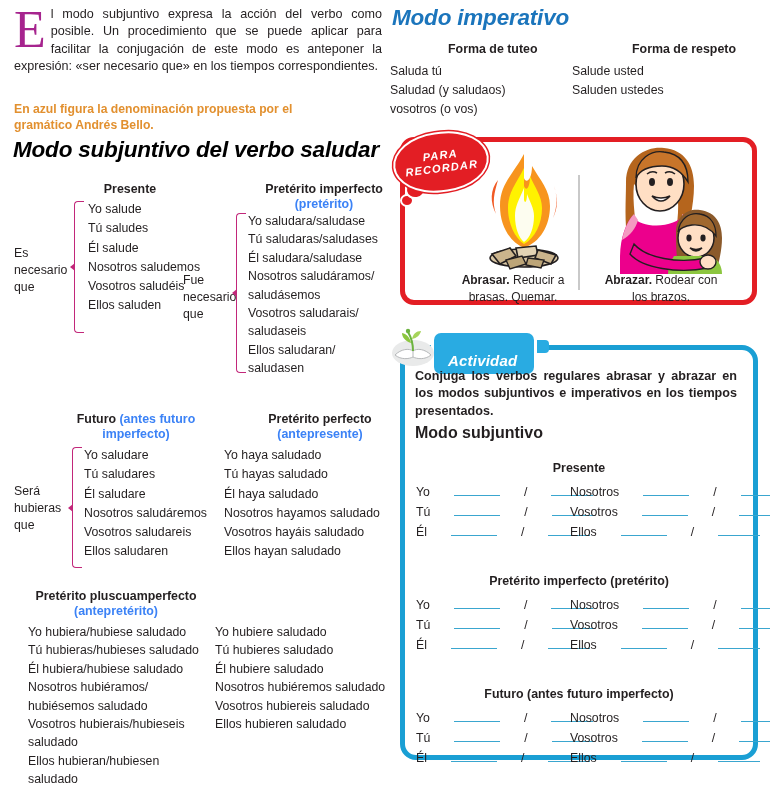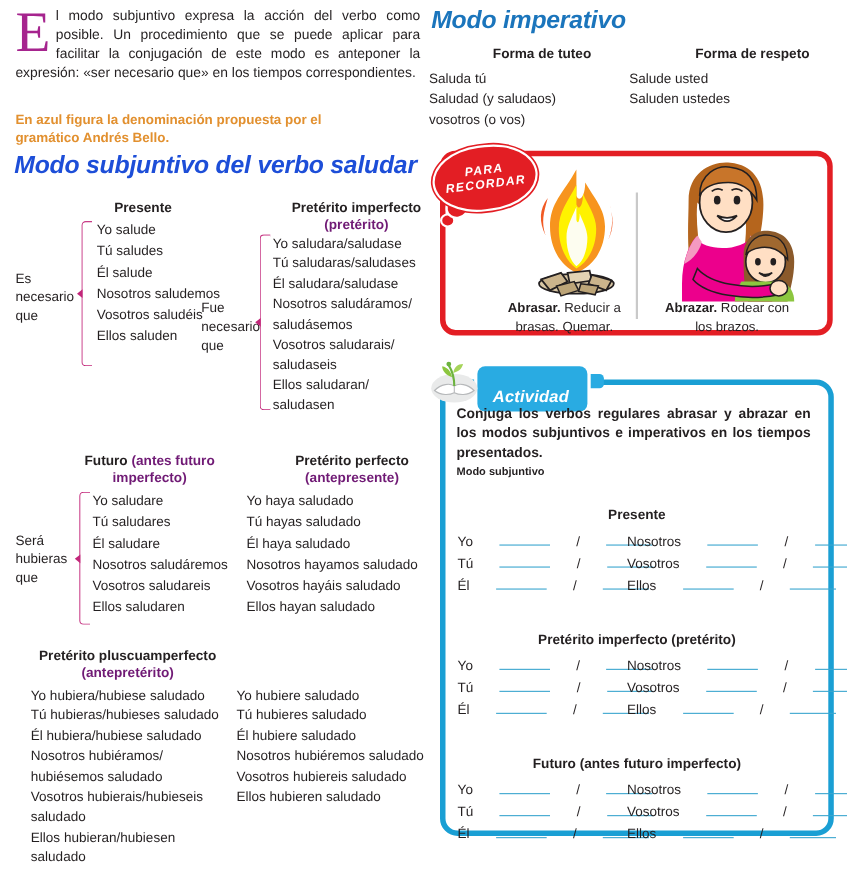--- a/index.html
+++ b/index.html
@@ -21,35 +21,35 @@
   .dropcap{
     float:left;font-size:52px;line-height:44px;color:#a6248e;
     font-weight:400;margin:2px 5px 0 0;font-family:"Liberation Serif",serif;
   }
   .note-orange{
     position:absolute;left:14px;top:101px;width:330px;
     font-size:12.2px;line-height:16px;font-weight:bold;color:#e2902f;
   }
   .h-blue-big{
     position:absolute;left:13px;top:137px;
-    font-size:22.5px;font-weight:bold;font-style:italic;color:#1d4ed8;
+    font-size:22.5px;font-weight:bold;font-style:italic;color:#000000;
     letter-spacing:-0.2px;white-space:nowrap;
   }
   .h-blue-big2{
     position:absolute;left:392px;top:5px;
     font-size:22.5px;font-weight:bold;font-style:italic;color:#1b75bc;
     letter-spacing:-0.2px;white-space:nowrap;
   }
 
   
   .tense-head{
     position:absolute;font-size:12.4px;font-weight:bold;color:#231f20;
     text-align:center;line-height:15px;
   }
-  .alt{color:#701a75;}
+  .alt{color:#3b82f6;}
   .cond-label{
     position:absolute;font-size:12.3px;line-height:17px;color:#231f20;
   }
   .forms{
     position:absolute;font-size:12.3px;line-height:19.3px;color:#231f20;
   }
   .forms.tight{line-height:18.4px;}
   .brace{
     position:absolute;width:9px;
     border-left:1.6px solid #c2277a;
@@ -127,21 +127,21 @@
     position:absolute;left:533px;top:340px;width:16px;height:13px;
     background:#29abe2;border-radius:0 4px 4px 0;
   }
   .act-intro{
     position:absolute;left:415px;top:368px;width:322px;
     font-size:12.6px;line-height:17.4px;font-weight:bold;color:#231f20;
     text-align:justify;
   }
   .act-sub{
     position:absolute;left:415px;top:424px;
-    font-size:10px;font-weight:bold;color:#231f20;
+    font-size:16px;font-weight:bold;color:#231f20;
   }
   .act-tense{
     position:absolute;width:344px;text-align:center;
     font-size:12.4px;font-weight:bold;color:#231f20;
   }
   .blank-row{
     position:absolute;font-size:12.3px;color:#231f20;
     display:flex;align-items:baseline;white-space:nowrap;gap:20px;
   }
   .bl{

